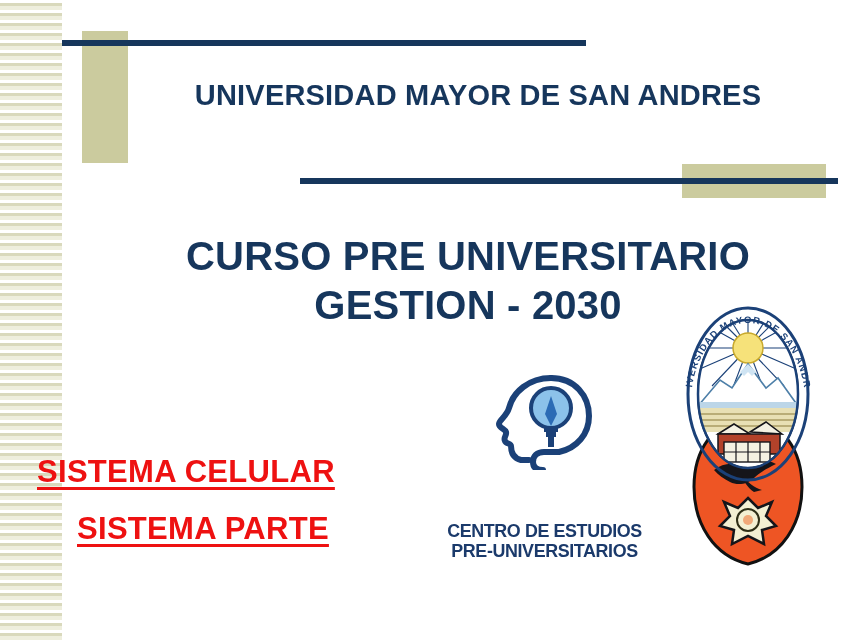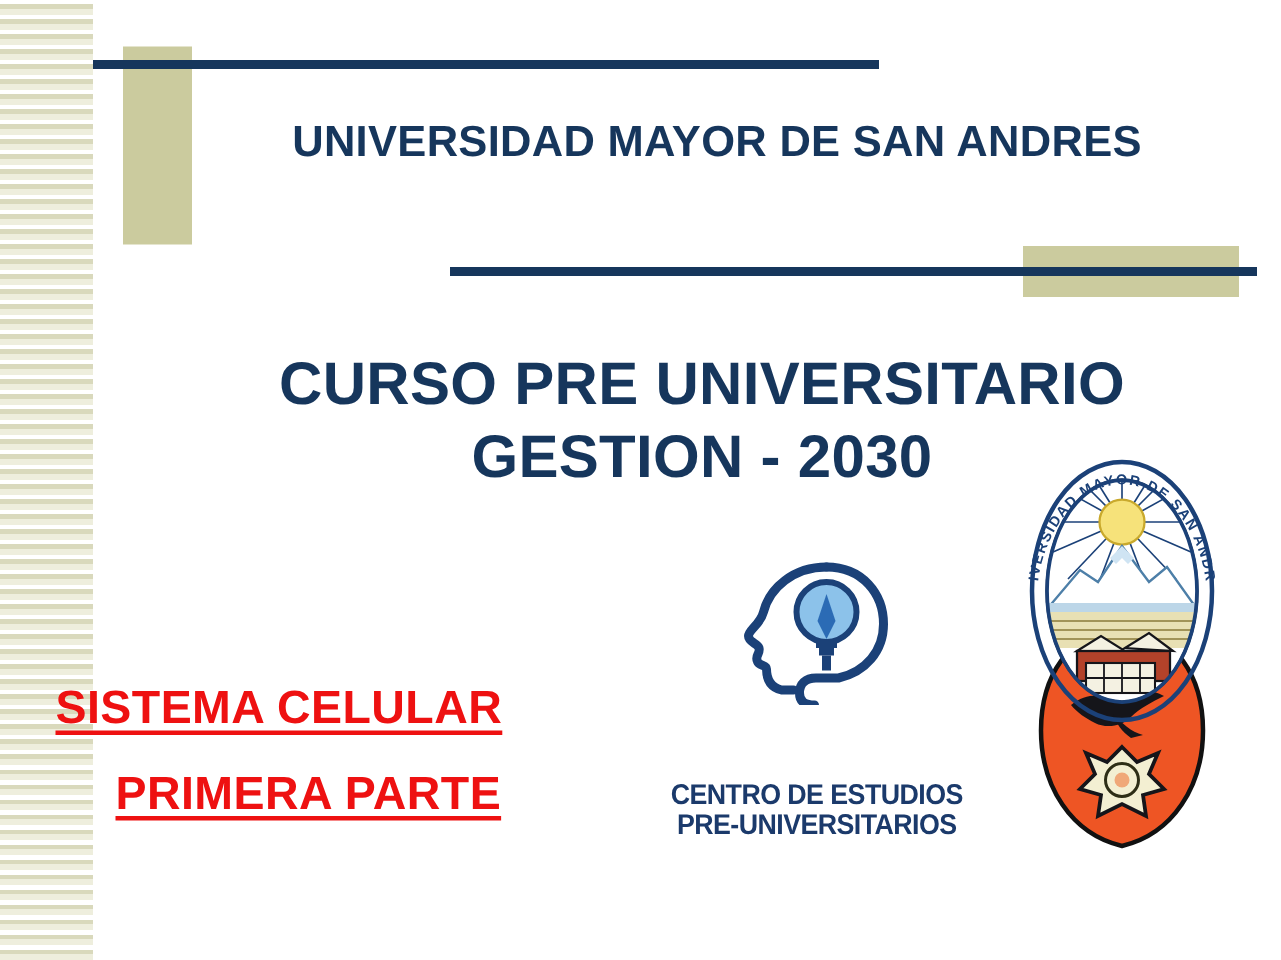--- a/index.html
+++ b/index.html
@@ -174,21 +174,21 @@
   <div class="heading-block" id="title-univ">
     <div>UNIVERSIDAD MAYOR DE SAN ANDRES</div>
   </div>
 
   <div class="heading-block" id="title-curso">
     <div>CURSO PRE UNIVERSITARIO</div>
     <div>GESTION - 2030</div>
   </div>
 
   <div class="topic-line" id="topic-sistema">SISTEMA CELULAR</div>
-  <div class="topic-line" id="topic-primera">PRIMERA PARTE</div>
+  <div class="topic-line" id="topic-primera">SISTEMA PARTE</div>
 
   <div id="cep-logo">
 
     <svg id="cep-head-svg" viewBox="0 0 110 98">
 
       <path d="M62 6
                C 86 6, 100 24, 100 44
                C 100 62, 88 76, 70 80
                L 55 80
                C 48 80, 44 84, 44 90

